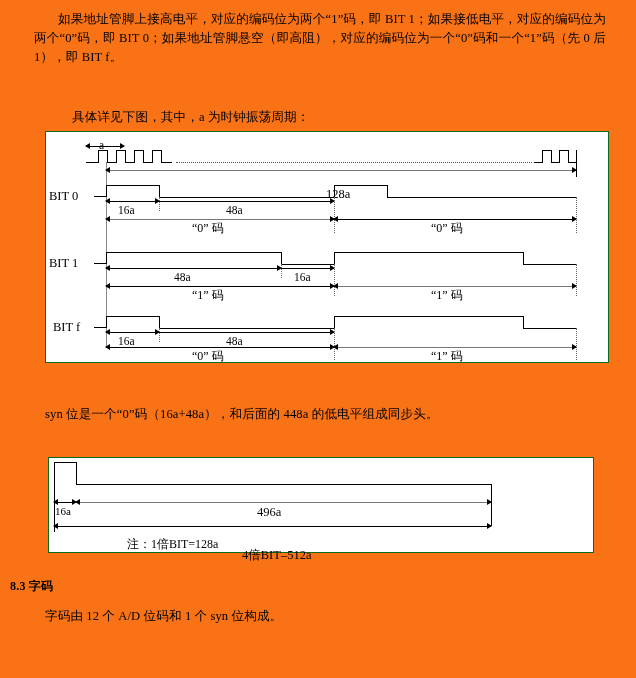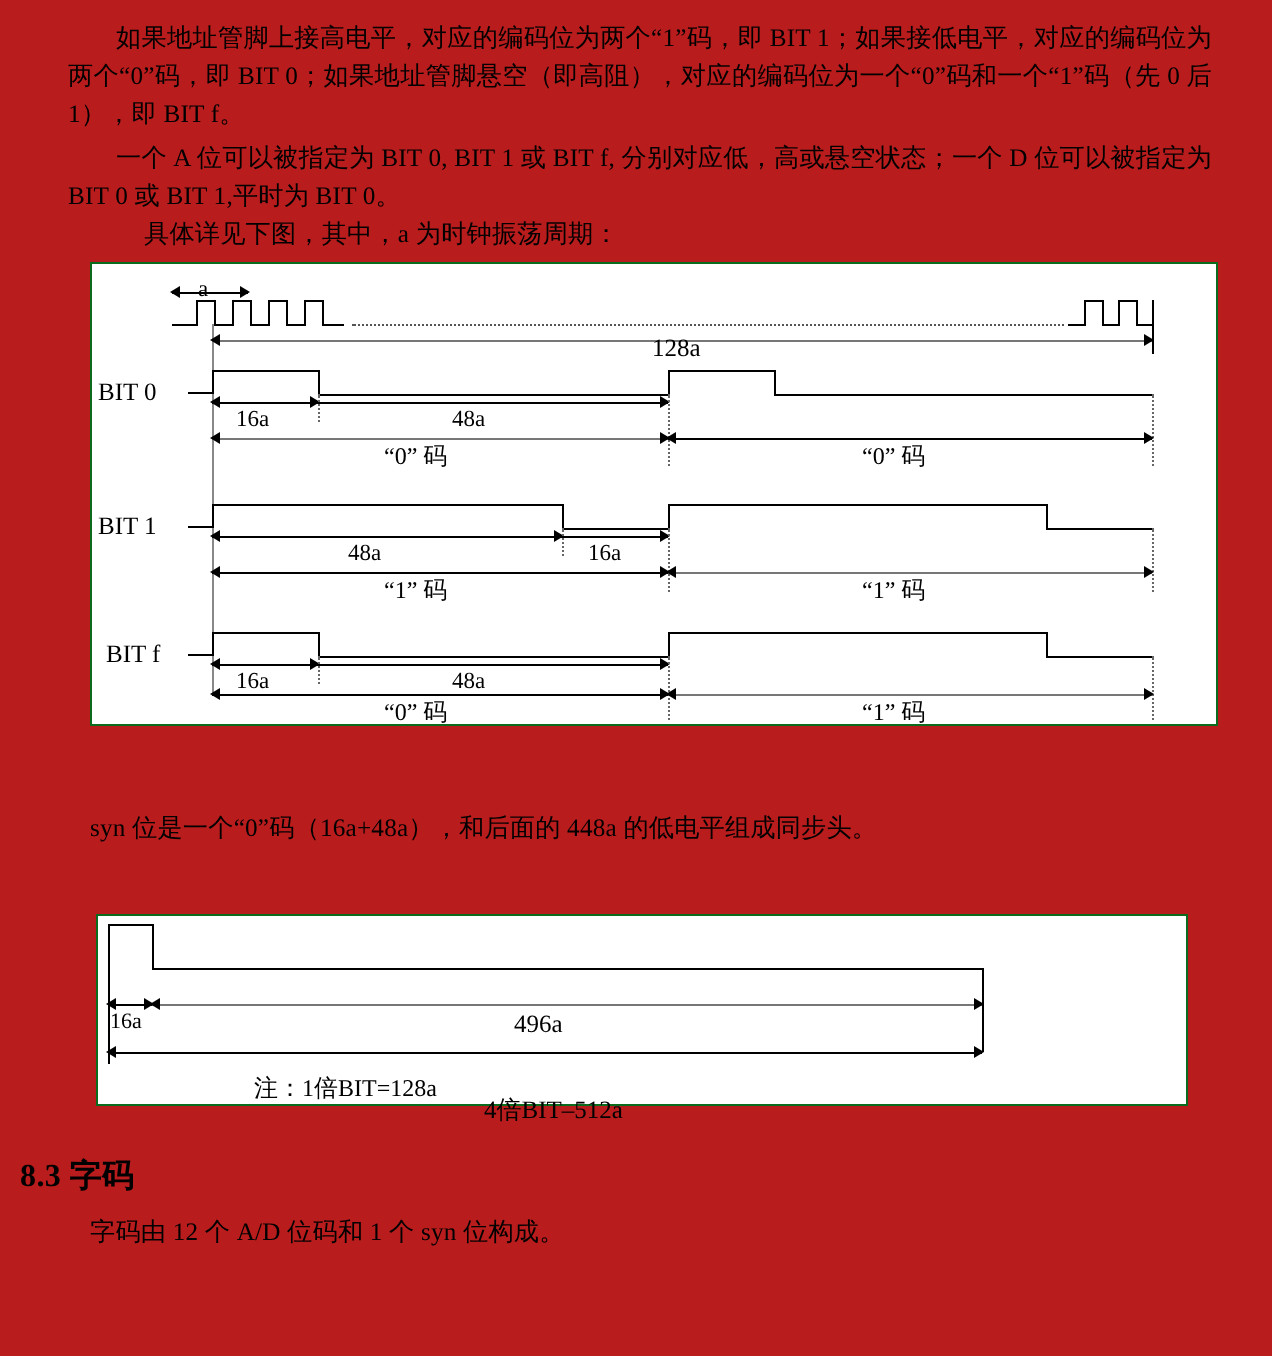--- a/index.html
+++ b/index.html
@@ -7,21 +7,21 @@
     margin: 0; padding: 0;
     width: 636px; height: 678px;
     background: #ffffff;
     font-family: "Liberation Serif", "DejaVu Serif", serif;
     color: #000;
     overflow: hidden;
   }
   #page {
     position: relative;
     width: 636px; height: 678px;
-    background: #b91c1c;
+    background: #f97316;
   }
 
   
   .para {
     position: absolute;
     font-size: 12.6px;
     line-height: 19px;
     text-align: justify;
     letter-spacing: 0.1px;
   }
@@ -87,21 +87,20 @@
     font-family: "Liberation Serif", serif;
   }
 </style>
 </head>
 <body>
 
 <div id="page">
 
   <div class="para indent" style="left:34px; top:10px; width:572px;">如果地址管脚上接高电平，对应的编码位为两个“1”码，即 BIT 1；如果接低电平，对应的编码位为两个“0”码，即 BIT 0；如果地址管脚悬空（即高阻），对应的编码位为一个“0”码和一个“1”码（先 0 后 1），即 BIT f。</div>
 
-  <div class="para indent" style="left:34px; top:70px; width:572px;">一个 A 位可以被指定为 BIT 0, BIT 1 或 BIT f, 分别对应低，高或悬空状态；一个 D 位可以被指定为 BIT 0 或 BIT 1,平时为 BIT 0。</div>
 
   <div class="para indent" style="left:48px; top:108px; width:572px;">具体详见下图，其中，a 为时钟振荡周期：</div>
 
   <div class="figbox" style="left:45px; top:131px; width:564px; height:232px;">
     <div class="fig-inner">
 
       <div class="hline" style="left:40px; top:14px; width:38px;"></div>
       <div class="arr left" style="left:39px; top:11px;"></div>
       <div class="arr right" style="left:74px; top:11px;"></div>
       <div class="lbl" style="left:53px; top:7px;">a</div>
@@ -134,21 +133,21 @@
       <div class="vline" style="left:513px; top:18px; height:13px;"></div>
       <div class="hline" style="left:513px; top:18px; width:9px;"></div>
       <div class="vline" style="left:522px; top:18px; height:13px;"></div>
       <div class="hline" style="left:522px; top:30px; width:8px;"></div>
 
       <div class="vline-g" style="left:60px; top:30px; height:186px;"></div>
       <div class="vline" style="left:530px; top:18px; height:27px;"></div>
       <div class="hline-g" style="left:60px; top:38px; width:470px;"></div>
       <div class="arr left" style="left:59px; top:35px;"></div>
       <div class="arr right" style="left:526px; top:35px;"></div>
-      <div class="lbl axis" style="left:280px; top:36px;">128a</div>
+      <div class="lbl axis" style="left:280px; top:56px;">128a</div>
 
       <div class="lbl axis" style="left:3px; top:58px;">BIT 0</div>
       <div class="hline" style="left:48px; top:64px; width:12px;"></div>
 
       <div class="vline" style="left:60px; top:53px; height:12px;"></div>
       <div class="hline" style="left:60px; top:53px; width:53px;"></div>
       <div class="vline" style="left:113px; top:53px; height:12px;"></div>
       <div class="hline" style="left:113px; top:65px; width:175px;"></div>
       <div class="vline" style="left:288px; top:53px; height:12px;"></div>
       <div class="hline" style="left:288px; top:53px; width:53px;"></div>
@@ -277,21 +276,21 @@
       <div class="hline" style="left:5px; top:68px; width:437px;"></div>
       <div class="arr left" style="left:4px; top:65px;"></div>
       <div class="arr right" style="left:438px; top:65px;"></div>
       <div class="lbl axis" style="left:193px; top:67px;margin-top:24px;">4倍BIT–512a</div>
 
       <div class="lbl cn" style="left:78px; top:80px;text-align:right;">注：1倍BIT=128a</div>
 
     </div>
   </div>
 
-  <div class="heading" style="left:10px; top:578px; font-size:16px;">
+  <div class="heading" style="left:10px; top:578px; font-size:12px;">
     <span class="num">8.3</span>
     <span>字码</span>
   </div>
 
   <div class="para" style="left:45px; top:607px; width:565px;">字码由 12 个 A/D 位码和 1 个 syn 位构成。</div>
 
 
 </div>
 
 </body></html>

